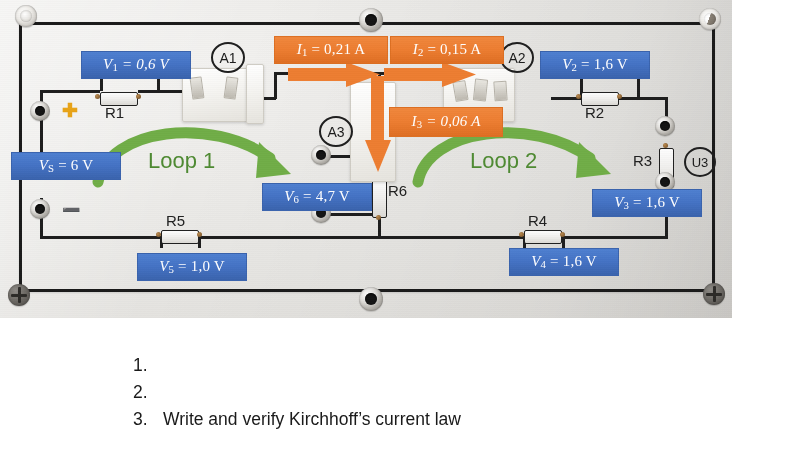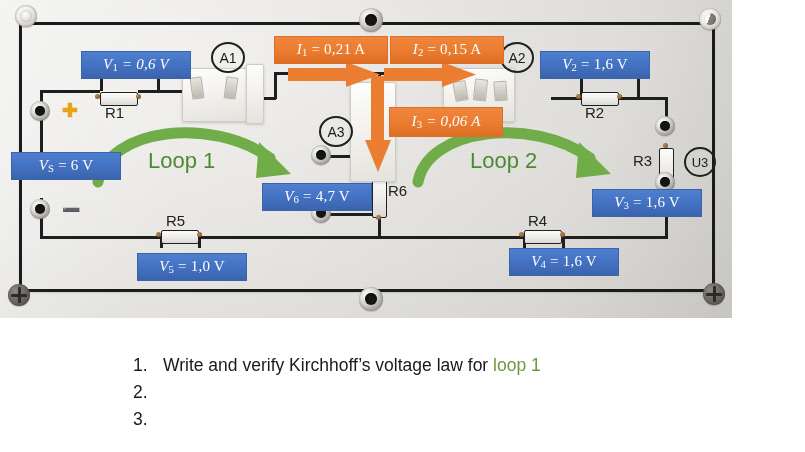--- a/index.html
+++ b/index.html
@@ -357,24 +357,24 @@
   
   
   
   
 </div>
 
 <div id="task-list">
 
   <div class="task-row">
     <span class="task-num">1.</span>
-    <span class="task-text"><span>Write and verify Kirchhoff’s voltage law for </span><span class="hl-green">loop 1</span></span>
   </div>
 
   <div class="task-row">
     <span class="task-num">2.</span>
   </div>
 
   <div class="task-row">
     <span class="task-num">3.</span>
+    <span class="task-text"><span>Write and verify Kirchhoff’s current law</span><span class="hl-green"></span></span>
   </div>
 
 </div>
 
 </body></html>

